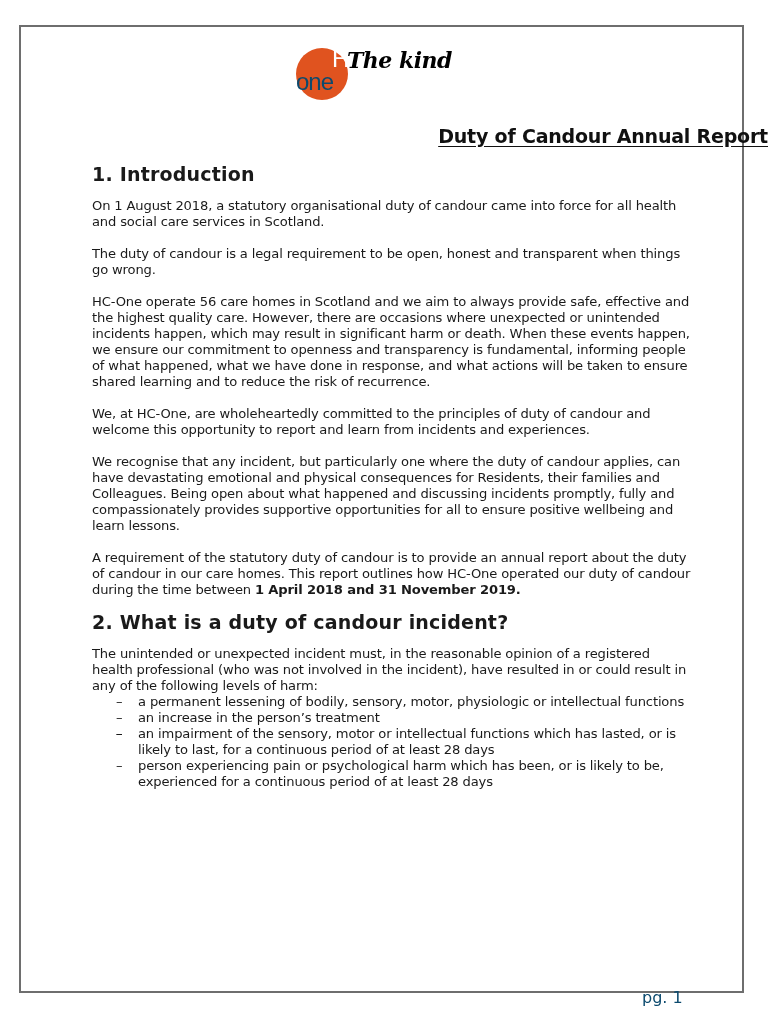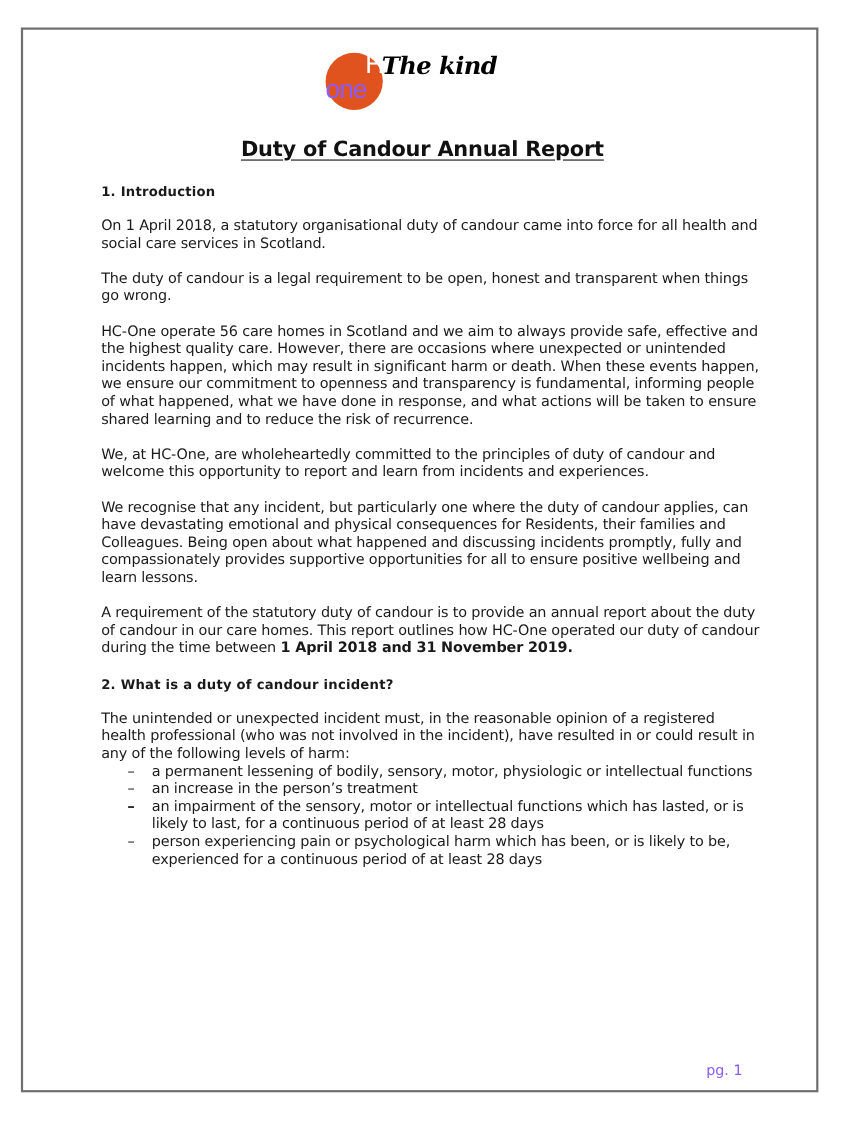--- a/index.html
+++ b/index.html
@@ -6,55 +6,55 @@
   body { width: 768px; height: 1024px; position: relative; overflow: hidden;
          font-family: "DejaVu Sans", "Liberation Sans", sans-serif; color: #1a1a1a; }
   .page-frame { position: absolute; left: 19px; top: 25px; width: 725px; height: 968px;
                 border: 2px solid #6e6e6e; box-sizing: border-box; background: #fff; }
   .logo { position: absolute; left: 296px; top: 46px; height: 58px; width: 190px; }
   .logo-circle { position: absolute; left: 0; top: 2px; width: 52px; height: 52px; border-radius: 50%;
                  background: #e0531f; }
   .logo-hc { position: absolute; left: 0px; top: 1px; font-family: "Liberation Sans", sans-serif;
              color: #ffffff; font-size: 24px; line-height: 24px; letter-spacing: -1px; font-weight: normal; margin-left: 36px; }
   .logo-one { position: absolute; left: 0px; top: 24px; font-family: "Liberation Sans", sans-serif;
-              color: #8b5cf6; font-size: 24px; line-height: 24px; letter-spacing: -1px; }
+              color: #0c4a6e; font-size: 24px; line-height: 24px; letter-spacing: -1px; }
   .logo-tag1 { position: absolute; left: 51px; top: 2px; font-family: "DejaVu Serif", serif;
                font-style: italic; font-size: 22px; line-height: 24px; color: #000000; letter-spacing: -0.5px; font-weight: bold; }
   .logo-tag2 { position: absolute; left: 48px; top: 25px; font-family: "DejaVu Serif", serif;
                font-style: italic; font-size: 22px; line-height: 24px; color: #111; letter-spacing: -0.5px; white-space: nowrap; }
-  .title { position: absolute; left: 0; width: 768px; top: 125px; text-align: center;
+  .title { position: absolute; left: 0; width: 768px; top: 125px; text-align: right;
            font-size: 19px; font-weight: bold; text-decoration: underline; text-underline-offset: 3px;
            letter-spacing: -0.2px; color: #111; }
   .content { position: absolute; left: 92px; top: 166px; width: 600px;
              font-size: 13.1px; line-height: 16px; letter-spacing: -0.15px; }
   .content p { margin: 0 0 16px 0; }
-  .content h2 { font-size: 12px; font-weight: bold; margin: 0 0 16px 0; line-height: 16px; letter-spacing: 0.2px; }
+  .content h2 { font-size: 19px; font-weight: bold; margin: 0 0 16px 0; line-height: 16px; letter-spacing: 0.2px; }
   .content b { font-weight: bold; }
   .harm-list { list-style: none; margin: 0; padding: 0; }
   .harm-list li { position: relative; padding-left: 46px; }
   .harm-list li .dash { position: absolute; left: 24px; top: 0; }
-  .pgnum { position: absolute; left: 642px; top: 966px; font-size: 13px; color: #8b5cf6; }
+  .pgnum { position: absolute; left: 642px; top: 988px; font-size: 16px; color: #0c4a6e; }
 </style>
 </head>
 <body>
 
 <div class="page-frame"></div>
 
 <div class="logo">
   <div class="logo-circle"></div>
   <span class="logo-hc">HC</span>
   <span class="logo-one">one</span>
   <span class="logo-tag1">The kind</span>
 </div>
 
 <div class="title">Duty of Candour Annual Report</div>
 
 <div class="content">
   <h2>1.  Introduction</h2>
-  <p>On 1 April 2018, a statutory organisational duty of candour came into force for all health and social care services in Scotland.</p>
+  <p>On 1 August 2018, a statutory organisational duty of candour came into force for all health and social care services in Scotland.</p>
   <p>The duty of candour is a legal requirement to be open, honest and transparent when things go wrong.</p>
   <p>HC-One operate 56 care homes in Scotland and we aim to always provide safe, effective and the highest quality care.  However, there are occasions where unexpected or unintended incidents happen, which may result in significant harm or death.  When these events happen, we ensure our commitment to openness and transparency is fundamental, informing people of what happened, what we have done in response, and what actions will be taken to ensure shared learning and to reduce the risk of recurrence.</p>
   <p>We, at HC-One, are wholeheartedly committed to the principles of duty of candour and welcome this opportunity to report and learn from incidents and experiences.</p>
   <p>We recognise that any incident, but particularly one where the duty of candour applies, can have devastating emotional and physical consequences for Residents, their families and Colleagues.  Being open about what happened and discussing incidents promptly, fully and compassionately provides supportive opportunities for all to ensure positive wellbeing and learn lessons.</p>
   <p><span>A requirement of the statutory duty of candour is to provide an annual report about the duty of candour in our care homes.  This report outlines how HC-One operated our duty of candour during the time between </span><b>1 April 2018 and 31 November 2019.</b></p>
 
   <h2>2. What is a duty of candour incident?</h2>
   <p style="margin-bottom:0">The unintended or unexpected incident must, in the reasonable opinion of a registered health professional (who was not involved in the incident), have resulted in or could result in any of the following levels of harm:</p>
   <ul class="harm-list">
     <li><span class="dash">–</span><span>a permanent lessening of bodily, sensory, motor, physiologic or intellectual functions</span></li>

